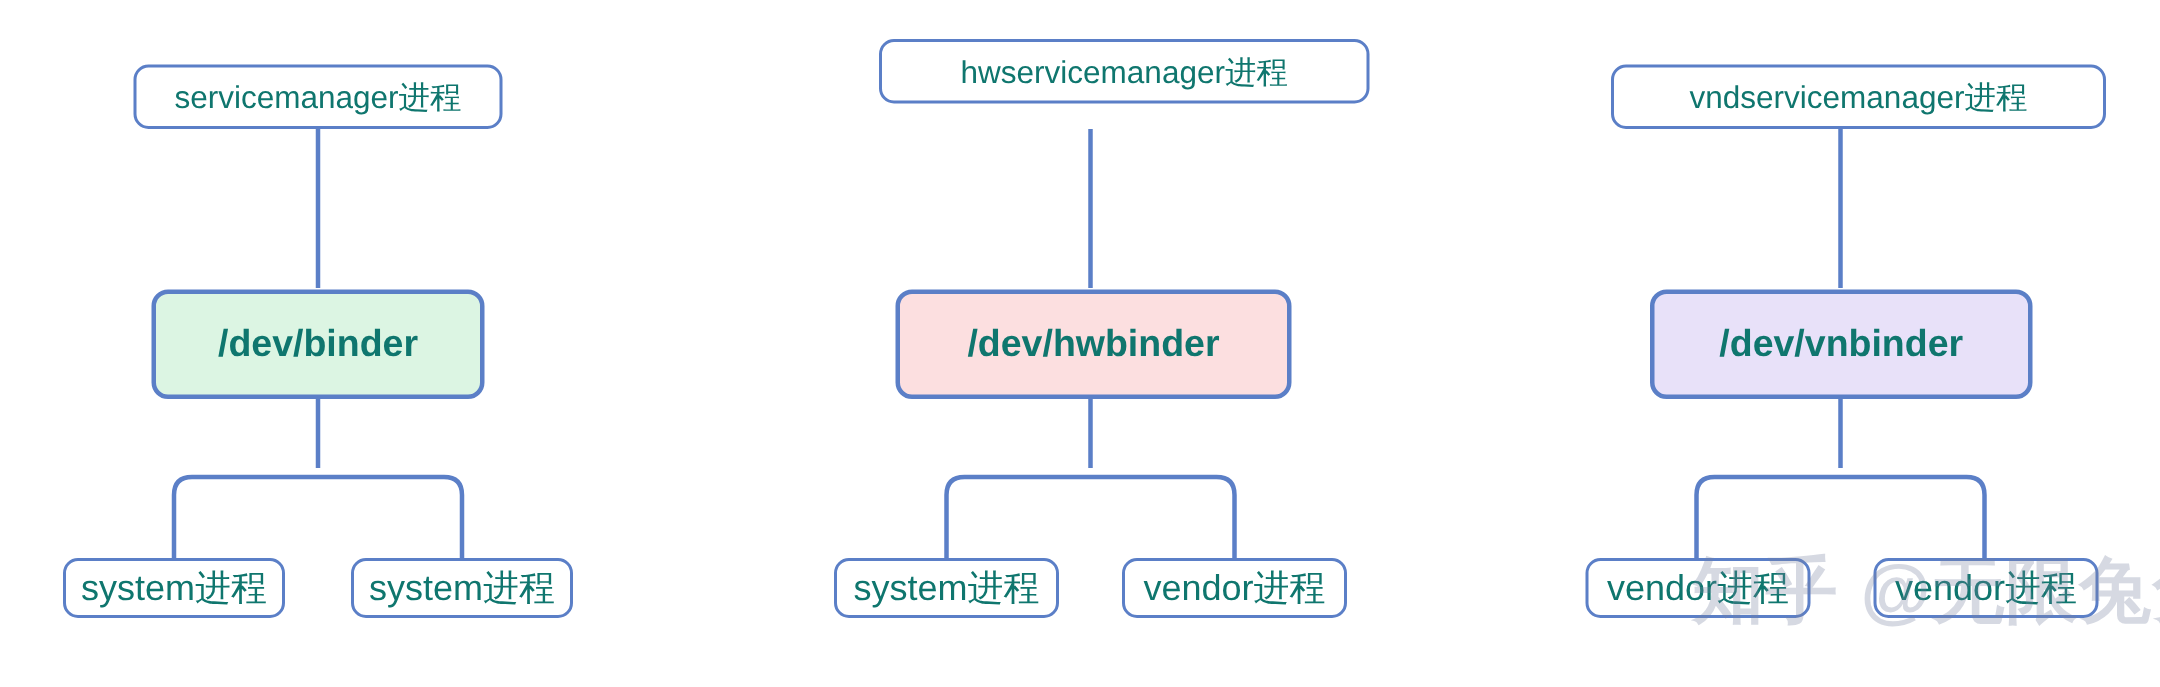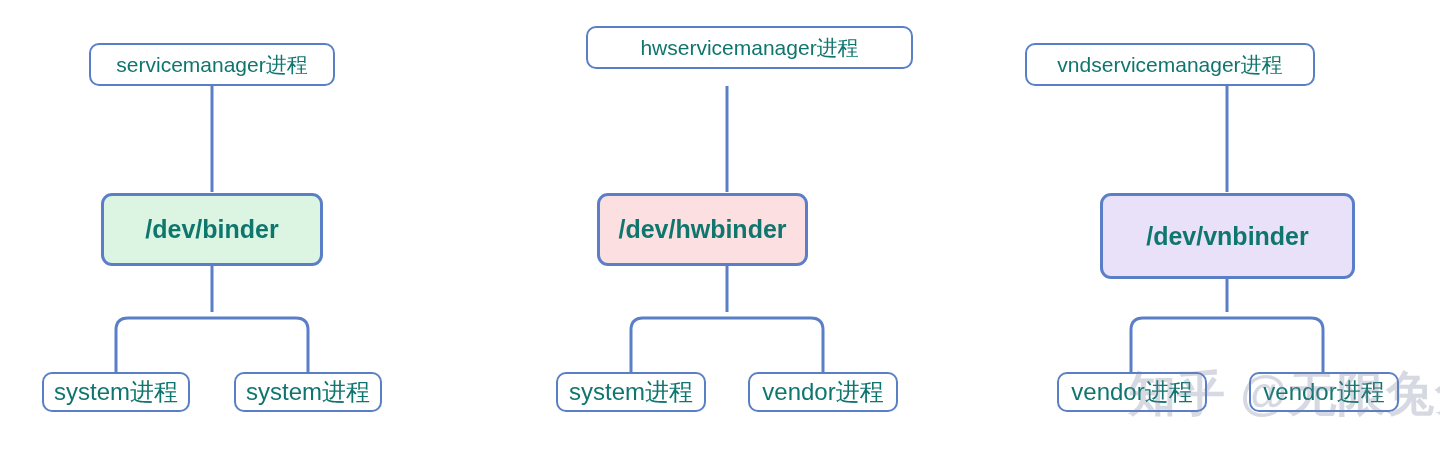--- a/index.html
+++ b/index.html
@@ -90,29 +90,29 @@
   <div class="node root" style="left:89px; top:43px; width:246px; height:43px;">servicemanager进程</div>
 
   <div class="node device" style="left:101px; top:193px; width:222px; height:73px; background:#dcf5e3;text-align:right;">/dev/binder</div>
 
   <div class="node leaf" style="left:42px; top:372px; width:148px; height:40px;">system进程</div>
 
   <div class="node leaf" style="left:234px; top:372px; width:148px; height:40px;">system进程</div>
 
   <div class="node root" style="left:586px; top:26px; width:327px; height:43px;">hwservicemanager进程</div>
 
-  <div class="node device" style="left:597px; top:193px; width:211px; height:73px; background:#fcdfe0;">/dev/hwbinder</div>
+  <div class="node device" style="left:597px; top:193px; width:264px; height:73px; background:#fcdfe0;">/dev/hwbinder</div>
 
   <div class="node leaf" style="left:556px; top:372px; width:150px; height:40px;">system进程</div>
 
   <div class="node leaf" style="left:748px; top:372px; width:150px; height:40px;">vendor进程</div>
 
-  <div class="node root" style="left:1025px; top:43px; width:290px; height:43px;">vndservicemanager进程</div>
+  <div class="node root" style="left:1074px; top:43px; width:330px; height:43px;">vndservicemanager进程</div>
 
-  <div class="node device" style="left:1100px; top:193px; width:255px; height:86px; background:#e8e1f9;">/dev/vnbinder</div>
+  <div class="node device" style="left:1100px; top:193px; width:255px; height:73px; background:#e8e1f9;">/dev/vnbinder</div>
 
   <div class="node leaf" style="left:1057px; top:372px; width:150px; height:40px;">vendor进程</div>
 
   <div class="node leaf" style="left:1249px; top:372px; width:150px; height:40px;">vendor进程</div>
 
   <div class="watermark">知乎 @无限兔兔</div>
 
 </div>
 
 </body></html>

